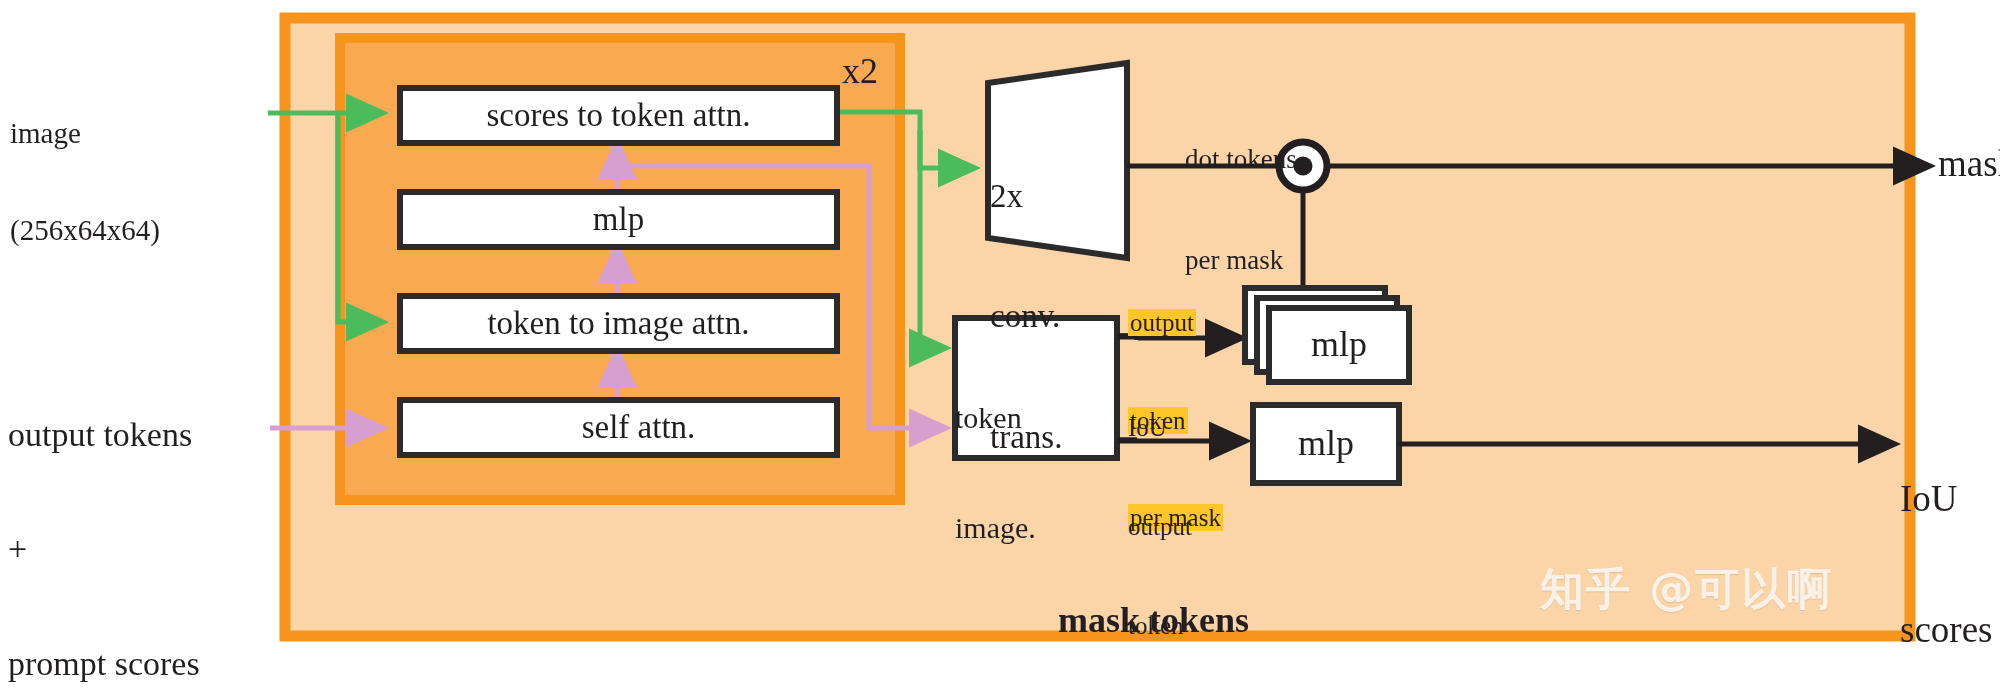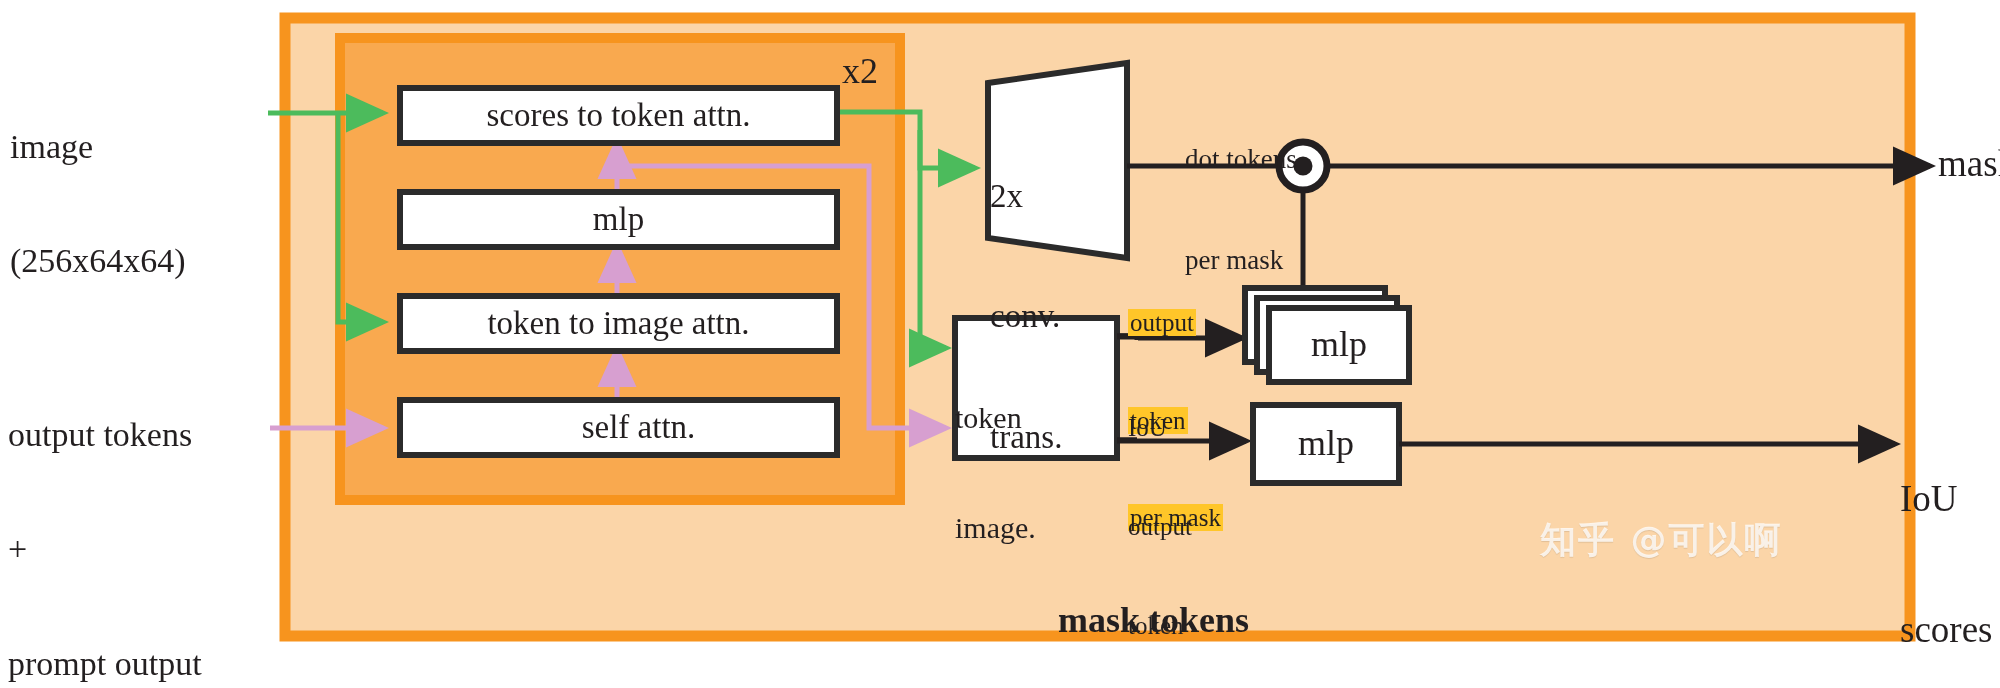--- a/index.html
+++ b/index.html
@@ -118,29 +118,29 @@
     <rect x="1253" y="405" width="146" height="78" fill="#ffffff" stroke="#2b2b2b" stroke-width="6"></rect>
 
     <path d="M1399,444 L1895,444" fill="none" stroke="#231f20" stroke-width="5" marker-end="url(#arrDark)"></path>
 
     <rect x="400" y="88" width="437" height="55" fill="#ffffff" stroke="#2b2b2b" stroke-width="6"></rect>
     <rect x="400" y="192" width="437" height="55" fill="#ffffff" stroke="#2b2b2b" stroke-width="6"></rect>
     <rect x="400" y="296" width="437" height="55" fill="#ffffff" stroke="#2b2b2b" stroke-width="6"></rect>
     <rect x="400" y="400" width="437" height="55" fill="#ffffff" stroke="#2b2b2b" stroke-width="6"></rect>
   </svg>
 
-  <div class="lbl" style="left:10px; top:52px; width:255px; font-size:34px;">
+  <div class="lbl" style="left:10px; top:52px; width:255px; font-size:29px;">
     <div>image</div>
     <div>(256x64x64)</div>
   </div>
 
   <div class="lbl" style="left:8px; top:340px; width:262px; font-size:34px;">
     <div>output tokens</div>
     <div>+</div>
-    <div>prompt output</div>
+    <div>prompt scores</div>
     
   </div>
 
   <div class="lbl" style="left:842px; top:51px; width:60px; font-size:36px;">x2</div>
 
   <div class="boxtext" style="left:400px; top:88px; width:437px; height:55px; font-size:33px;">scores to token attn.</div>
   <div class="boxtext" style="left:400px; top:192px; width:437px; height:55px; font-size:33px;">mlp</div>
   <div class="boxtext" style="left:400px; top:296px; width:437px; height:55px; font-size:33px;">token to image attn.</div>
   <div class="boxtext" style="left:420px; top:400px; width:437px; height:55px; font-size:33px;">self attn.</div>
 
@@ -178,15 +178,15 @@
 
   <div class="lbl" style="left:1058px; top:600px; width:330px; font-size:36px; font-weight:700;">mask tokens</div>
 
   <div class="lbl" style="left:1938px; top:143px; width:120px; font-size:37px; text-align:left;">masks</div>
 
   <div class="lbl" style="left:1900px; top:390px; width:150px; font-size:37px; text-align:left; line-height:1.18;">
     <div>IoU</div>
     <div>scores</div>
   </div>
 
-  <div class="watermark" style="left:1560px; top:536px; font-size:36px; transform: translate(-20px,-20px);">知乎 @可以啊</div>
+  <div class="watermark" style="left:1560px; top:580px; font-size:44px; transform: translate(-20px,-20px);">知乎 @可以啊</div>
 
 </div>
 
 </body></html>

